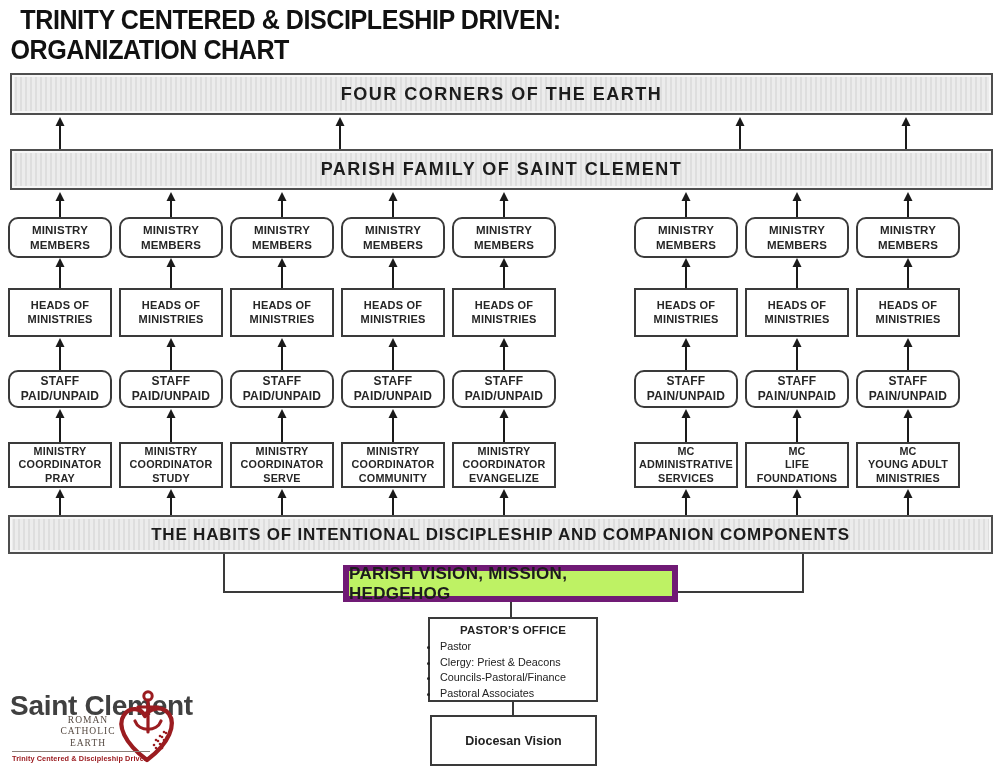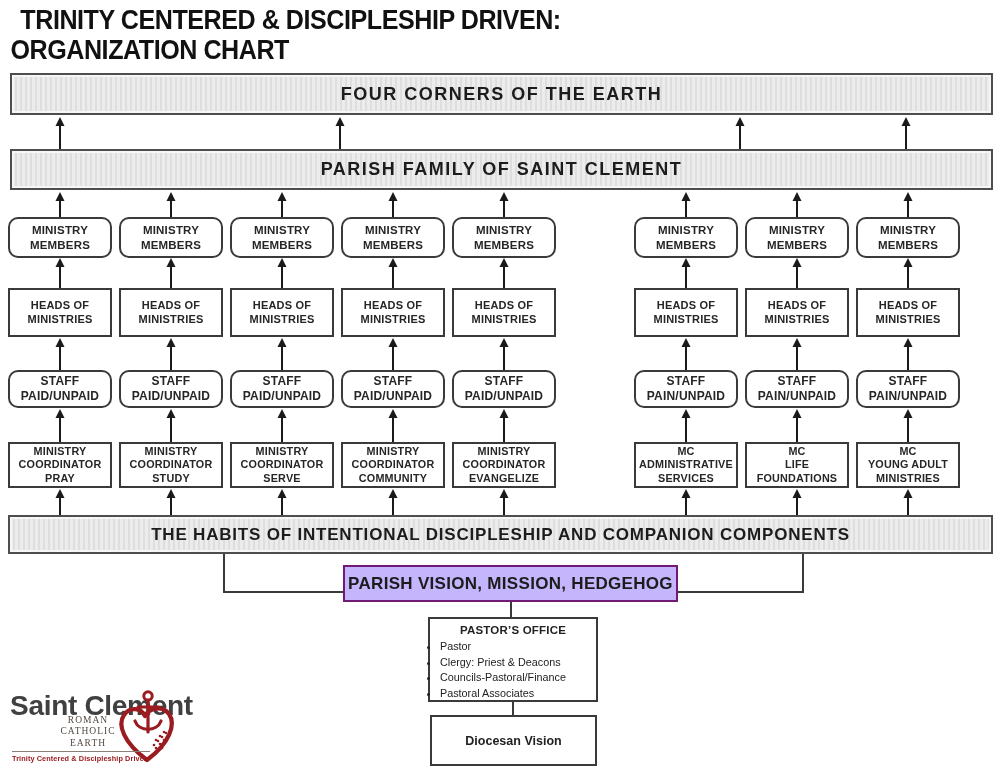--- a/index.html
+++ b/index.html
@@ -29,21 +29,21 @@
         text-align:center;font-weight:bold;color:#262626;line-height:1.25;
         font-size:11.5px;letter-spacing:0.2px;}
   .round{border-radius:10px;}
   .row-members{top:217px;height:41px;}
   .row-heads{top:288px;height:49px;font-size:11px;}
   .row-staff{top:370px;height:38px;font-size:12px;}
   .row-coord{top:442px;height:46px;font-size:10.8px;line-height:1.22;}
 
   
   #parish-vision-box{position:absolute;left:343px;top:565px;width:335px;height:37px;
-      box-sizing:border-box;border:2px solid #701a75;background:#c4b5fd;display:flex;
+      box-sizing:border-box;border:6px solid #701a75;background:#bef264;display:flex;
       align-items:center;justify-content:center;font-weight:bold;font-size:17px;
       color:#1c1c1c;letter-spacing:0.3px;}
   #pastor-box{position:absolute;left:428px;top:617px;width:170px;height:85px;
       box-sizing:border-box;border:2px solid #3a3a3a;background:#fff;color:#222;}
   #pastor-box h3{margin:5px 0 3px 0;text-align:center;font-size:11.5px;letter-spacing:0.2px;}
   #pastor-box ul{margin:1px 0 0 0;padding-left:10px;font-size:10.8px;line-height:1.45;}
   #diocesan-box{position:absolute;left:430px;top:715px;width:167px;height:51px;
       box-sizing:border-box;border:2px solid #3a3a3a;background:#fff;display:flex;
       align-items:center;justify-content:center;font-weight:bold;font-size:12.5px;color:#222;}
 

